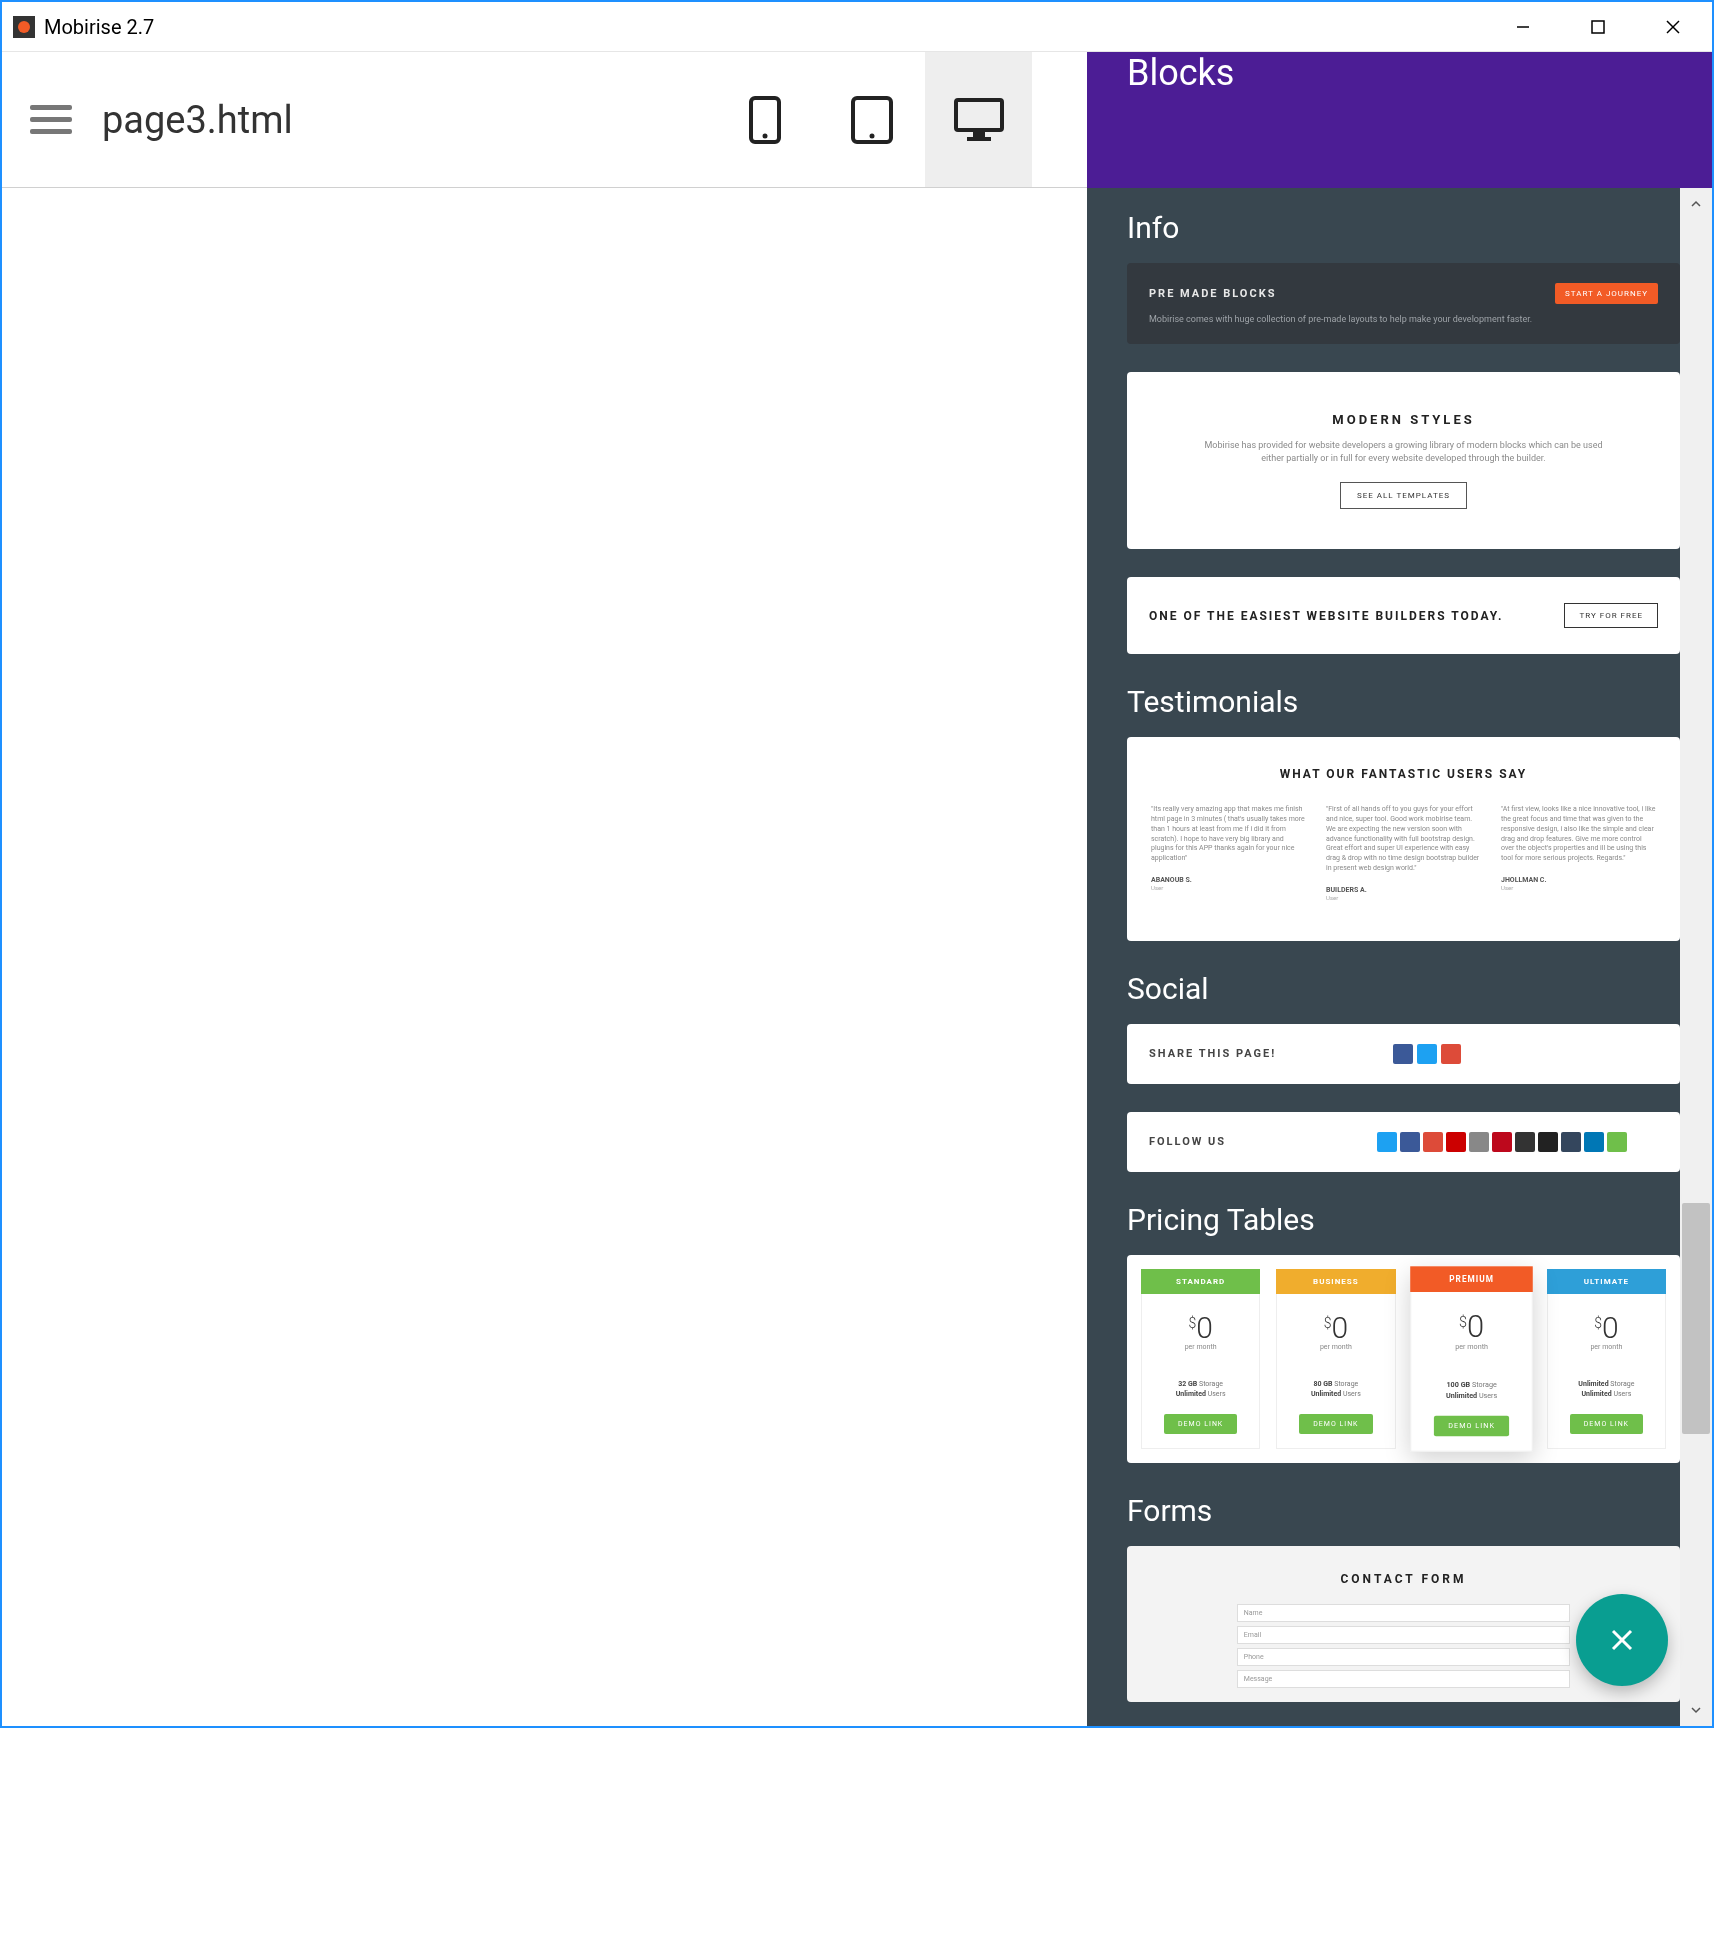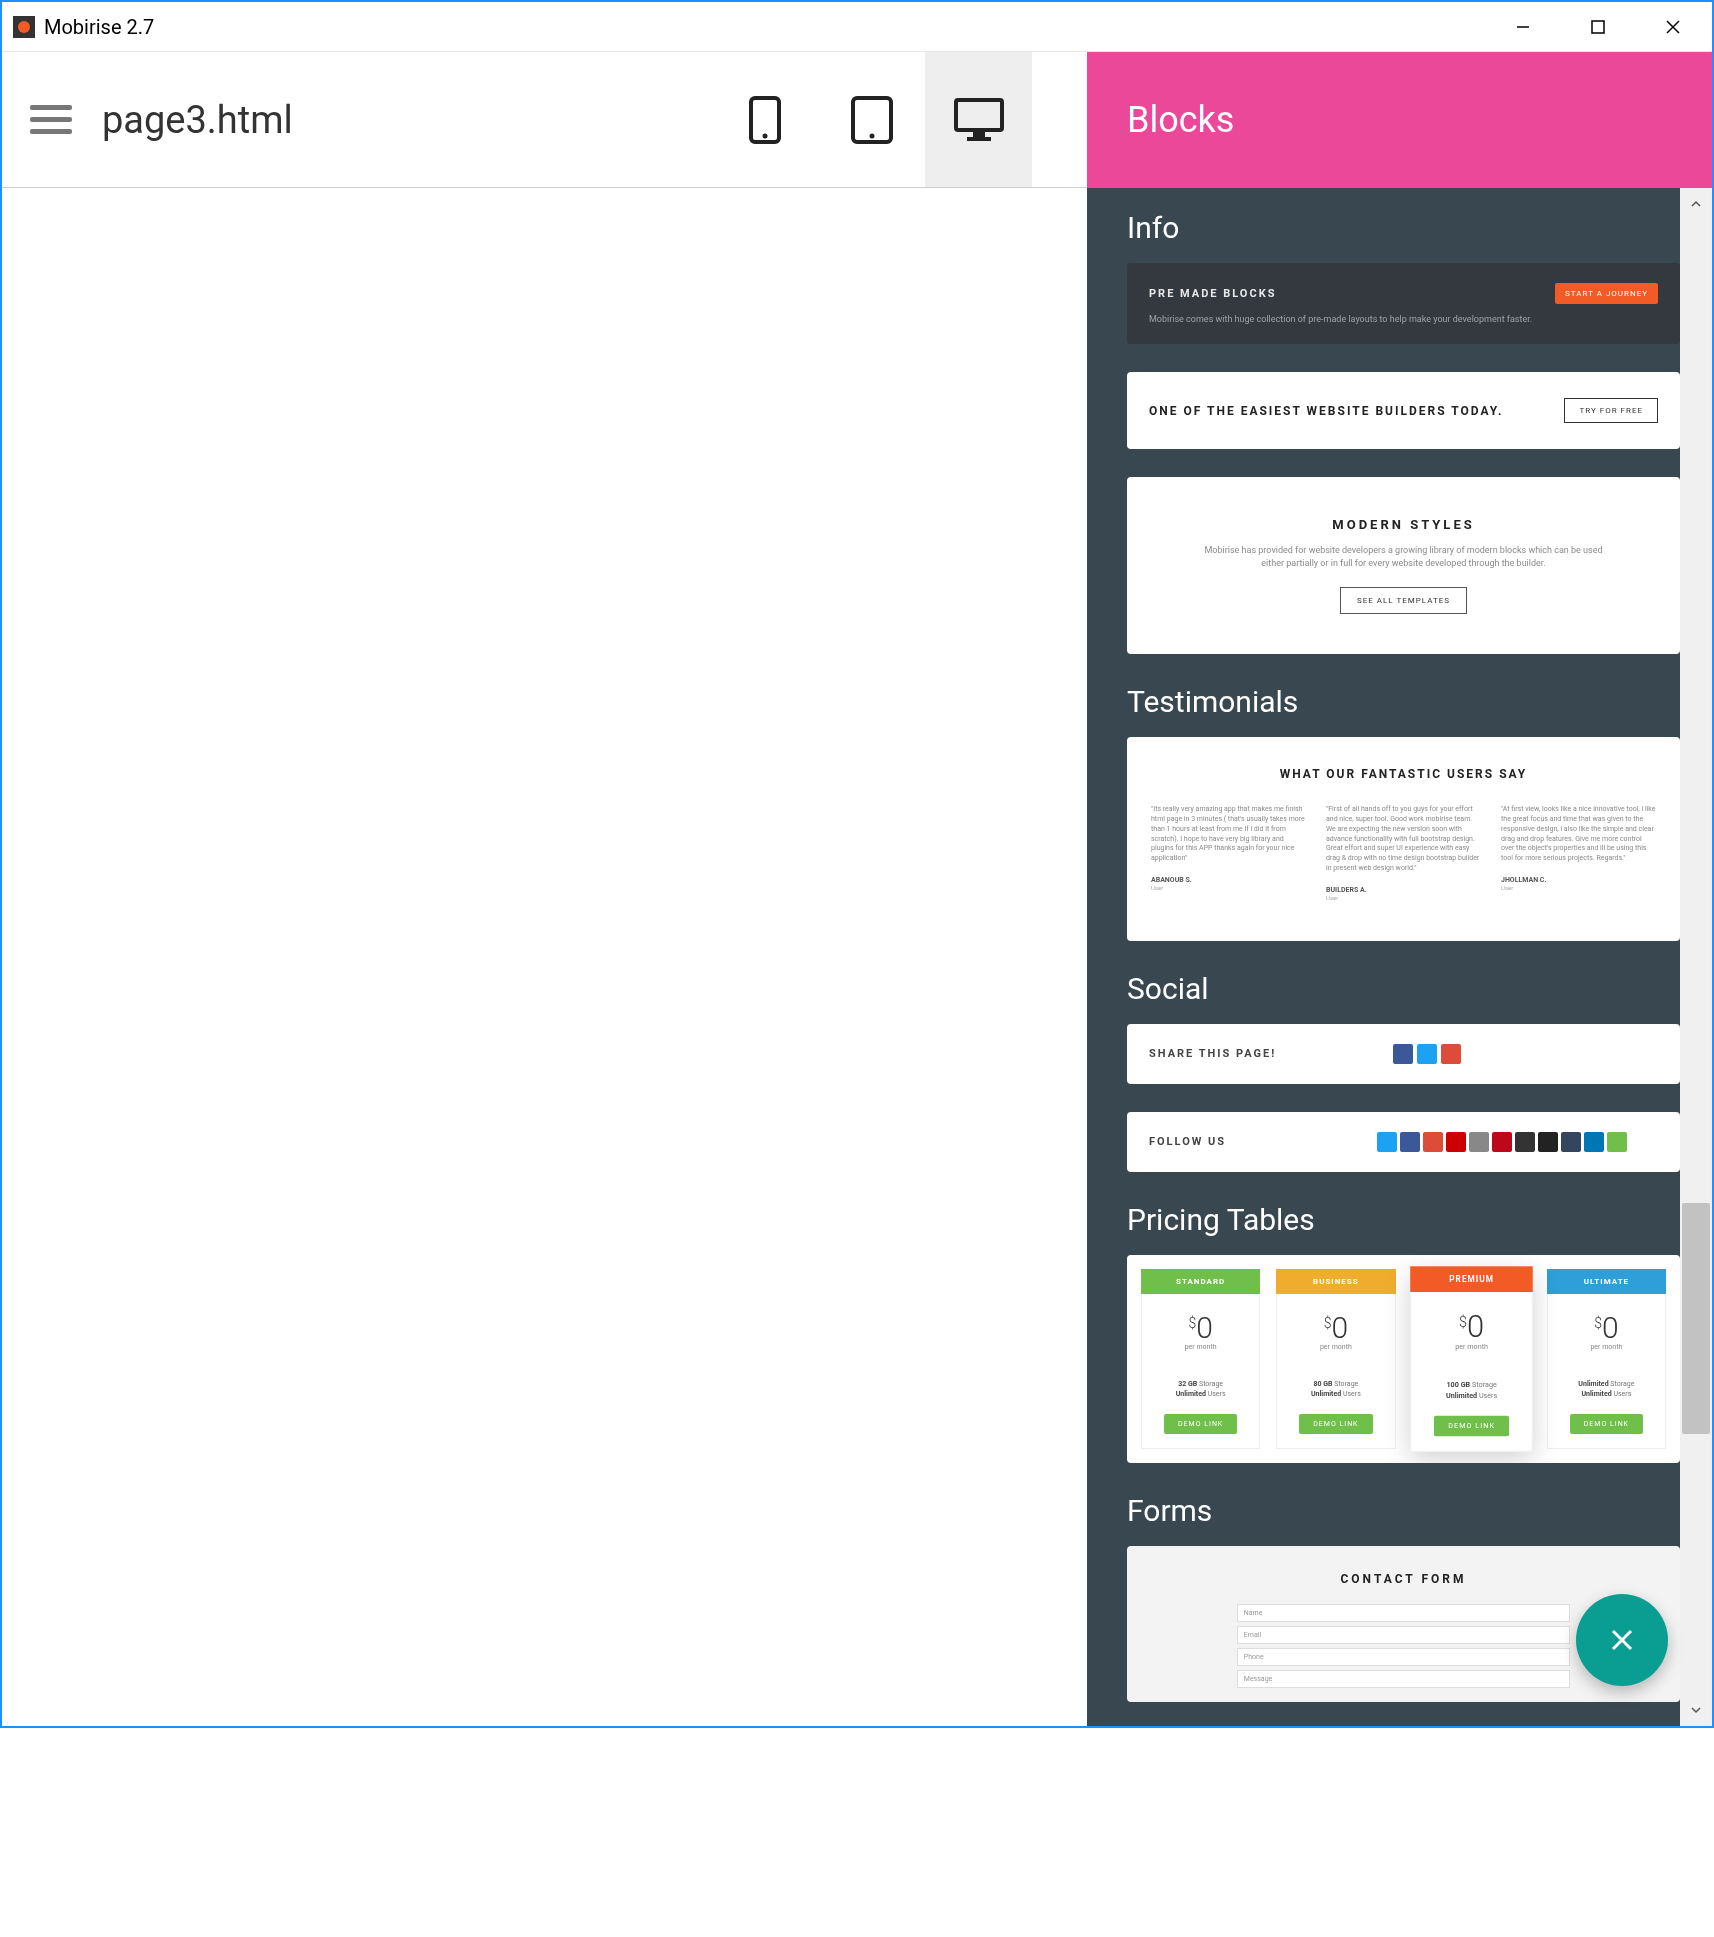--- a/index.html
+++ b/index.html
@@ -17,21 +17,21 @@
   .toolbar { height:136px; border-bottom:1px solid #d0d0d0; display:flex; align-items:center; padding:0 0 0 28px; background:#fff; position:relative; }
   .hamburger { width:42px; height:42px; display:flex; flex-direction:column; justify-content:center; gap:7px; margin-right:30px; }
   .hamburger div { height:5px; background:#777; border-radius:2px; }
   .page-title { font-size:38px; color:#333; font-weight:400; }
   .device-group { position:absolute; right:680px; top:0; height:100%; display:flex; }
   .device-btn { width:107px; height:100%; display:flex; align-items:center; justify-content:center; color:#222; }
   .device-btn.active { background:#eeeeee; }
 
   
   .side-panel { position:absolute; right:0; top:50px; bottom:0; width:625px; background:#394750; color:#fff; display:flex; flex-direction:column; }
-  .panel-header { height:136px; background:#ec4899; display:flex; align-items:center; padding:0 40px; }
+  .panel-header { height:136px; background:#4c1d95; display:flex; padding:0 40px; }
   .panel-header h1 { font-weight:400; font-size:36px; color:#fff; }
 
   .panel-body-wrap { flex:1; position:relative; overflow:hidden; }
   .panel-body { position:absolute; left:0; right:32px; top:0; bottom:0; overflow-y:auto; padding:22px 0 150px 40px; }
   .panel-scrollbar { position:absolute; right:0; top:0; bottom:0; width:32px; background:#f0f0f0; }
   .scroll-arrow { position:absolute; left:0; width:32px;height:32px; display:flex;align-items:center;justify-content:center; color:#555;}
   .scroll-arrow.up { top:0; }
   .scroll-arrow.down { bottom:0; }
   .scroll-thumb { position:absolute; left:2px; right:2px; background:#c2c2c2; border-radius:2px; }
 
@@ -175,31 +175,31 @@
           <div class="info1">
             <div class="info1-row">
               <span class="info1-title">PRE MADE BLOCKS</span>
               <span class="btn-orange">START A JOURNEY</span>
             </div>
             <div class="info1-sub">Mobirise comes with huge collection of pre-made layouts to help make your development faster.</div>
           </div>
         </div>
 
         <div class="block-thumb">
-          <div class="info2">
-            <span class="info2-title">ONE OF THE EASIEST WEBSITE BUILDERS TODAY.</span>
-            <span class="btn-outline">TRY FOR FREE</span>
-          </div>
-        </div>
-
-        <div class="block-thumb">
           <div class="info3">
             <div class="info3-title">MODERN STYLES</div>
             <div class="info3-text">Mobirise has provided for website developers a growing library of modern blocks which can be used either partially or in full for every website developed through the builder.</div>
             <span class="btn-outline-sm">SEE ALL TEMPLATES</span>
+          </div>
+        </div>
+
+        <div class="block-thumb">
+          <div class="info2">
+            <span class="info2-title">ONE OF THE EASIEST WEBSITE BUILDERS TODAY.</span>
+            <span class="btn-outline">TRY FOR FREE</span>
           </div>
         </div>
 
         <div class="section-title">Testimonials</div>
         <div class="block-thumb">
           <div class="testi">
             <div class="testi-title">WHAT OUR FANTASTIC USERS SAY</div>
             <div class="testi-cols" id="testi-cols">
                 <div class="testi-col">
                   <div class="testi-quote">"Its really very amazing app that makes me finish html page in 3 minutes ( that's usually takes more than 1 hours at least from me if i did it from scratch). I hope to have very big library and plugins for this APP thanks again for your nice application"</div>

